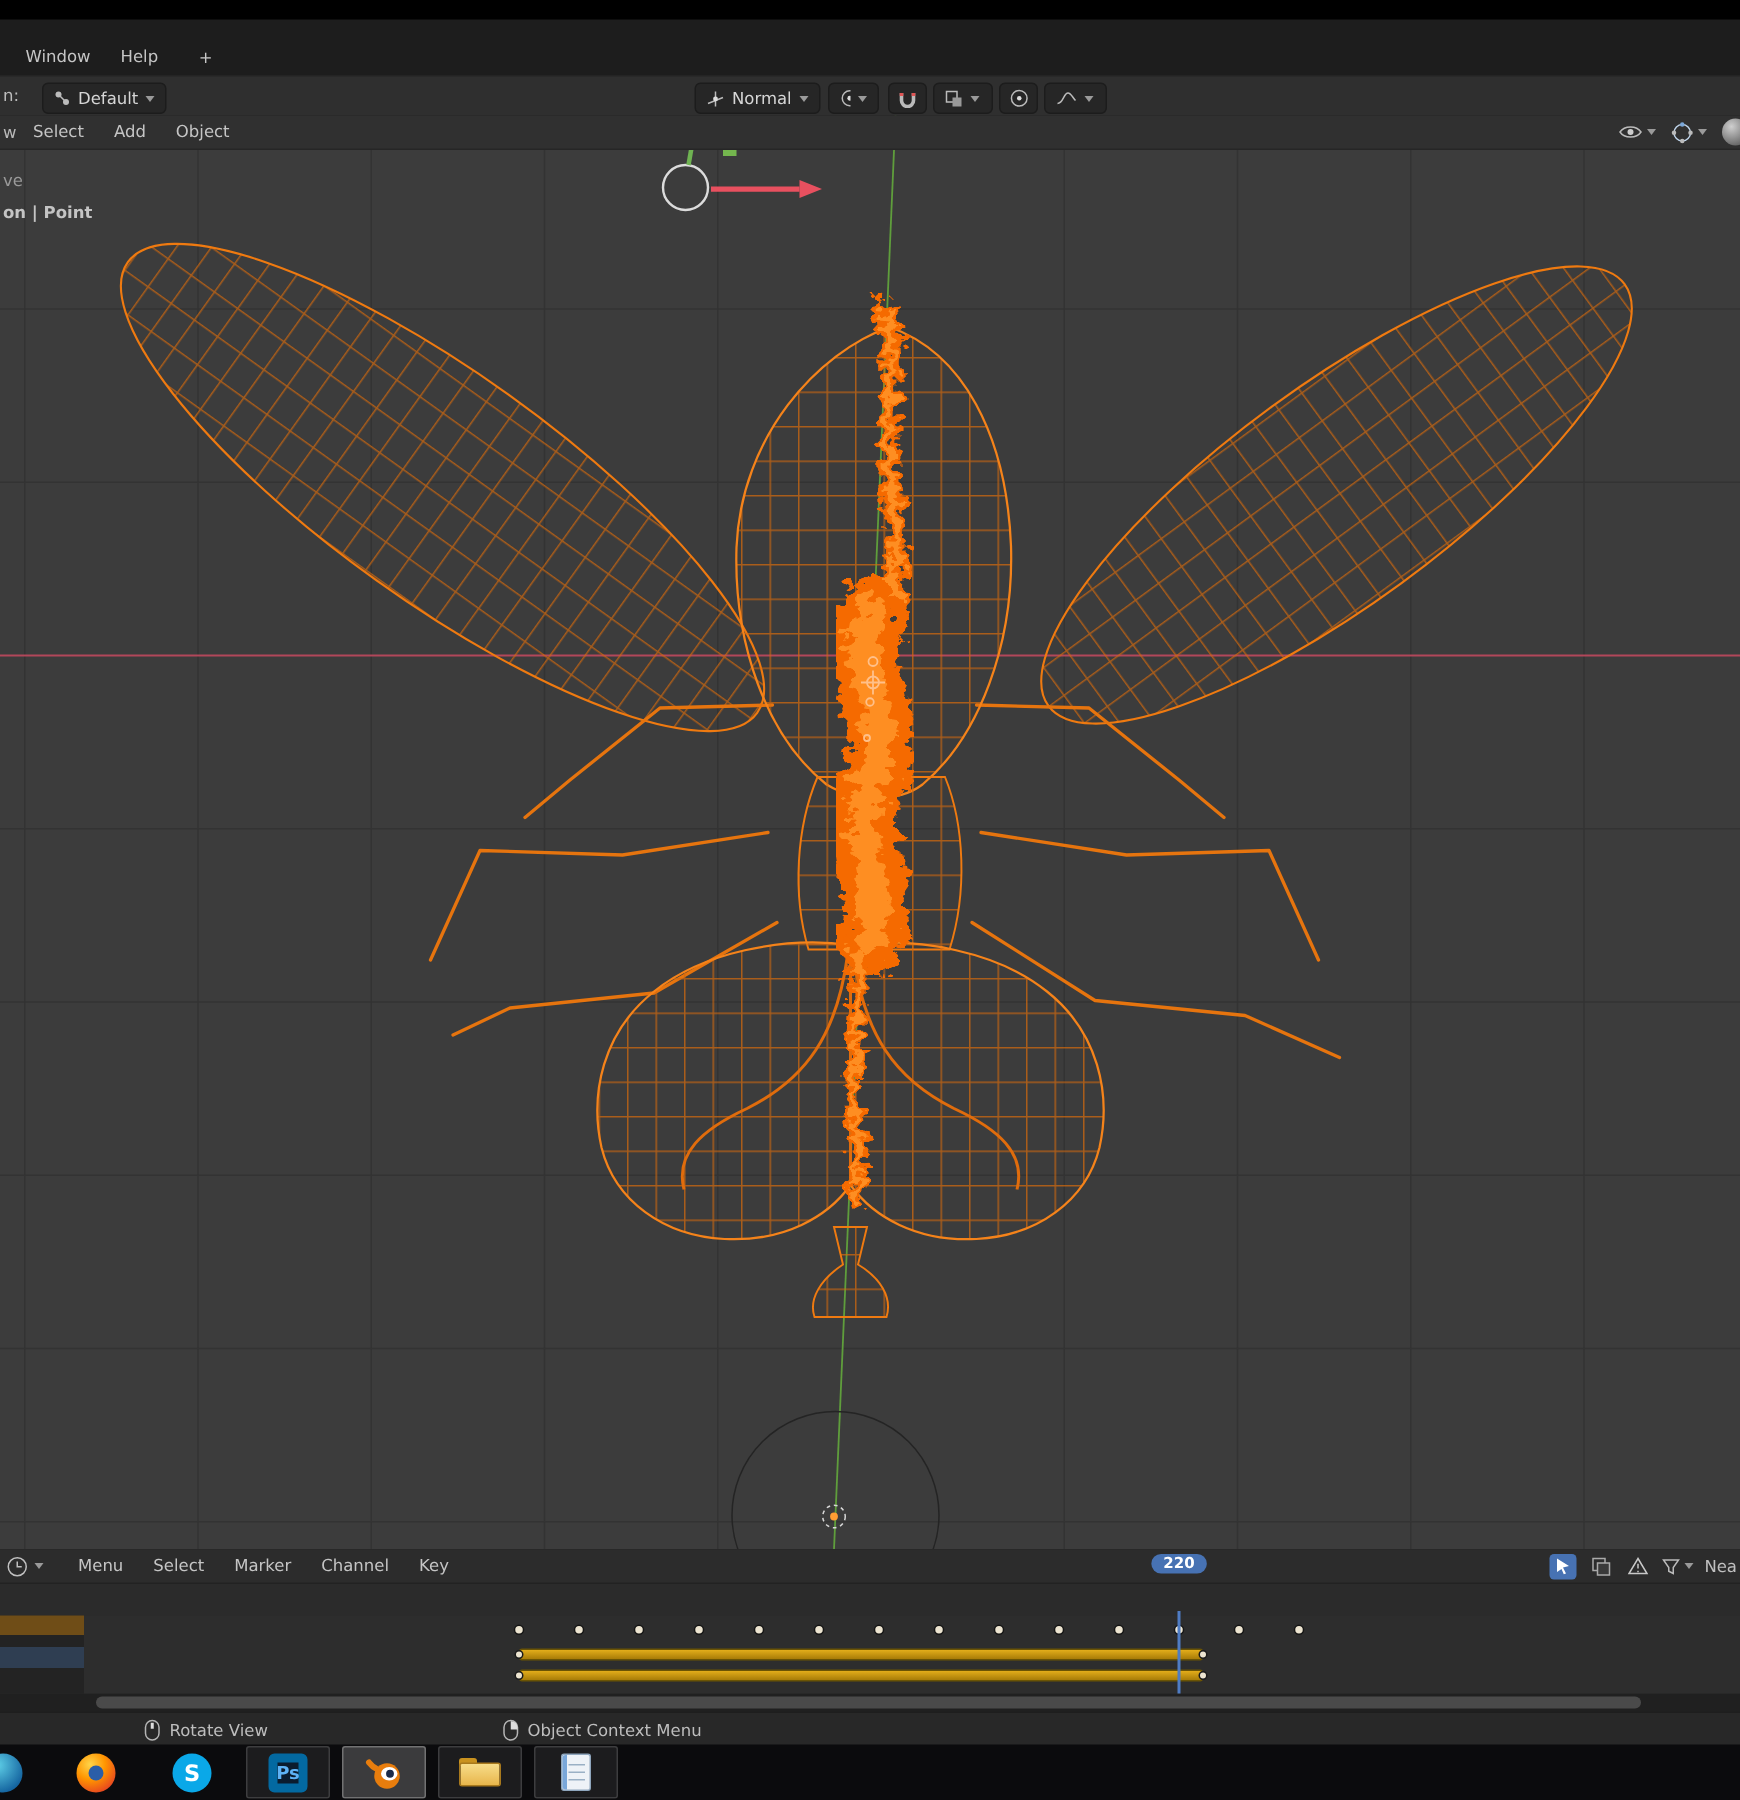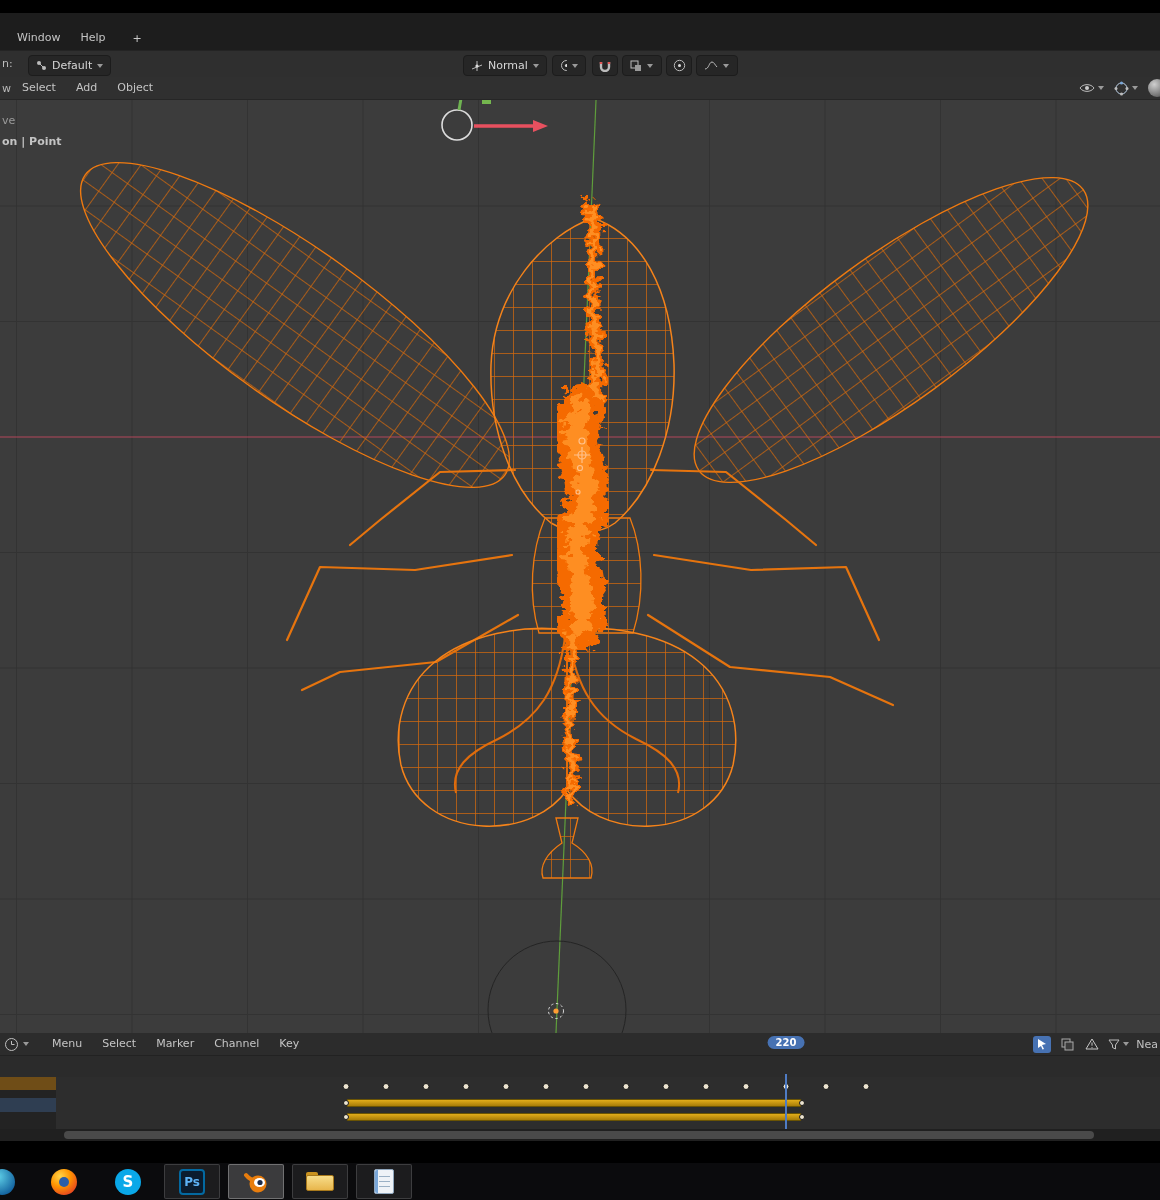--- a/index.html
+++ b/index.html
@@ -85,21 +85,21 @@
            border-radius:2px;box-sizing:border-box;}
   .tb-slot.open{background:rgba(255,255,255,0.07);border:1px solid rgba(255,255,255,0.15);}
   .tb-slot.active{background:rgba(255,255,255,0.20);border:1px solid rgba(255,255,255,0.28);}
   .tb-partial{position:absolute;left:-11px;top:6px;width:26px;height:26px;border-radius:50%;
               background:radial-gradient(circle at 35% 30%,#5fd0e8,#1565a0 75%);}
   .ff-icon{width:26px;height:26px;border-radius:50%;position:relative;
            background:radial-gradient(circle at 35% 28%,#ffd54a,#ff9500 40%,#e8491f 78%,#b33310);}
   .ff-core{position:absolute;left:8px;top:8px;width:10px;height:10px;border-radius:50%;background:#2b5ea8;}
   .sk-icon{width:26px;height:26px;border-radius:50%;background:#0aa8e8;color:#fff;font-weight:bold;
            font-size:15px;display:flex;align-items:center;justify-content:center;}
-  .ps-icon{width:26px;height:26px;border-radius:4px;background:#0b1c2e;border:2px solid #0369a1;color:#5eb2f5;
+  .ps-icon{width:26px;height:26px;border-radius:4px;background:#0b1c2e;border:6px solid #0369a1;color:#5eb2f5;
            font-weight:bold;font-size:12px;display:flex;align-items:center;justify-content:center;box-sizing:border-box;}
   .folder-icon{position:relative;width:28px;height:19px;}
   .folder-back{position:absolute;left:0;top:0;width:12px;height:5px;background:#c9921f;border-radius:2px 2px 0 0;}
   .folder-body{position:absolute;left:0;top:3px;width:28px;height:16px;border-radius:2px;
                background:linear-gradient(#f7dd8a,#e8b64c);border:1px solid #a8791c;box-sizing:border-box;}
   .doc-icon{position:relative;width:20px;height:25px;background:#eef2f7;border-radius:2px;border:1px solid #8fa6bd;box-sizing:border-box;}
   .doc-line{position:absolute;left:4px;width:11px;height:1px;background:#9ab0c5;}
   .doc-edge{position:absolute;left:0;top:0;width:3px;height:100%;background:#7aa7d9;border-radius:2px 0 0 2px;}
   .mono-num{font-variant-numeric:tabular-nums;}
 </style>
@@ -369,20 +369,36 @@
         <div class="ch-row" style="height: 14px; background: rgb(47, 62, 82);"></div>
         <div class="ch-row" style="height: 17px; background: rgb(35, 35, 35);"></div>
       </div>
     <div class="playhead" id="playhead" style="left: 785px;"></div>
     <div class="frame-pill mono-num" id="frame-pill" style="left: 786px;">220</div>
     <div class="tl-scroll">
       <div class="tl-thumb"></div>
     </div>
   </div>
 
+  <div class="statusbar">
+    <div class="hint hint1">
+      <svg class="icon-svg" width="11" height="15">
+          <rect x="1" y="1" width="9" height="13" rx="4.5" stroke="#b5b5b5" fill="none"></rect>
+          <rect x="4.5" y="2.5" width="2" height="4" fill="#ddd"></rect>
+        </svg>
+      <span>Rotate View</span>
+    </div>
+    <div class="hint hint2">
+      <svg class="icon-svg" width="11" height="15">
+          <rect x="1" y="1" width="9" height="13" rx="4.5" stroke="#b5b5b5" fill="none"></rect>
+          <path d="M5.5 1.5h.5a4 4 0 0 1 4 4v1.5h-4.5Z" fill="#ddd"></path>
+        </svg>
+      <span>Object Context Menu</span>
+    </div>
+  </div>
 
   <div class="taskbar">
     <div class="tb-partial"></div>
     <div class="tb-apps">
       <div class="tb-slot">
         <div class="ff-icon">
             <div class="ff-core"></div>
           </div>
       </div>
       <div class="tb-slot">

